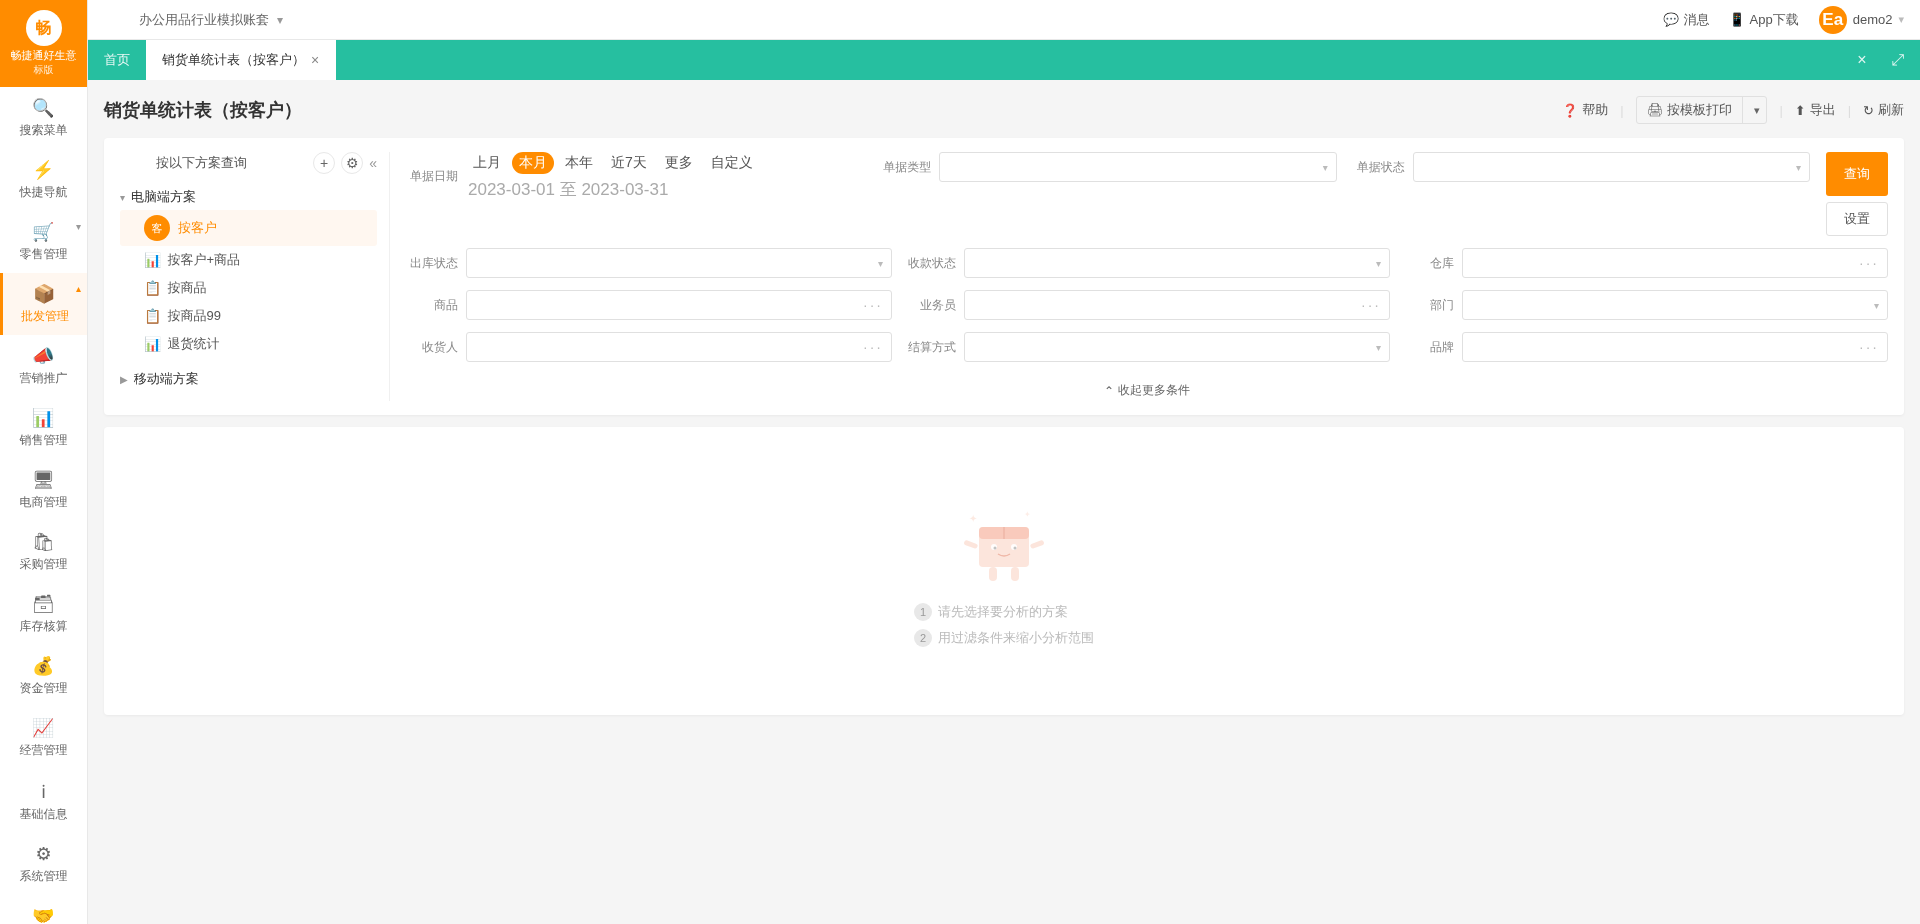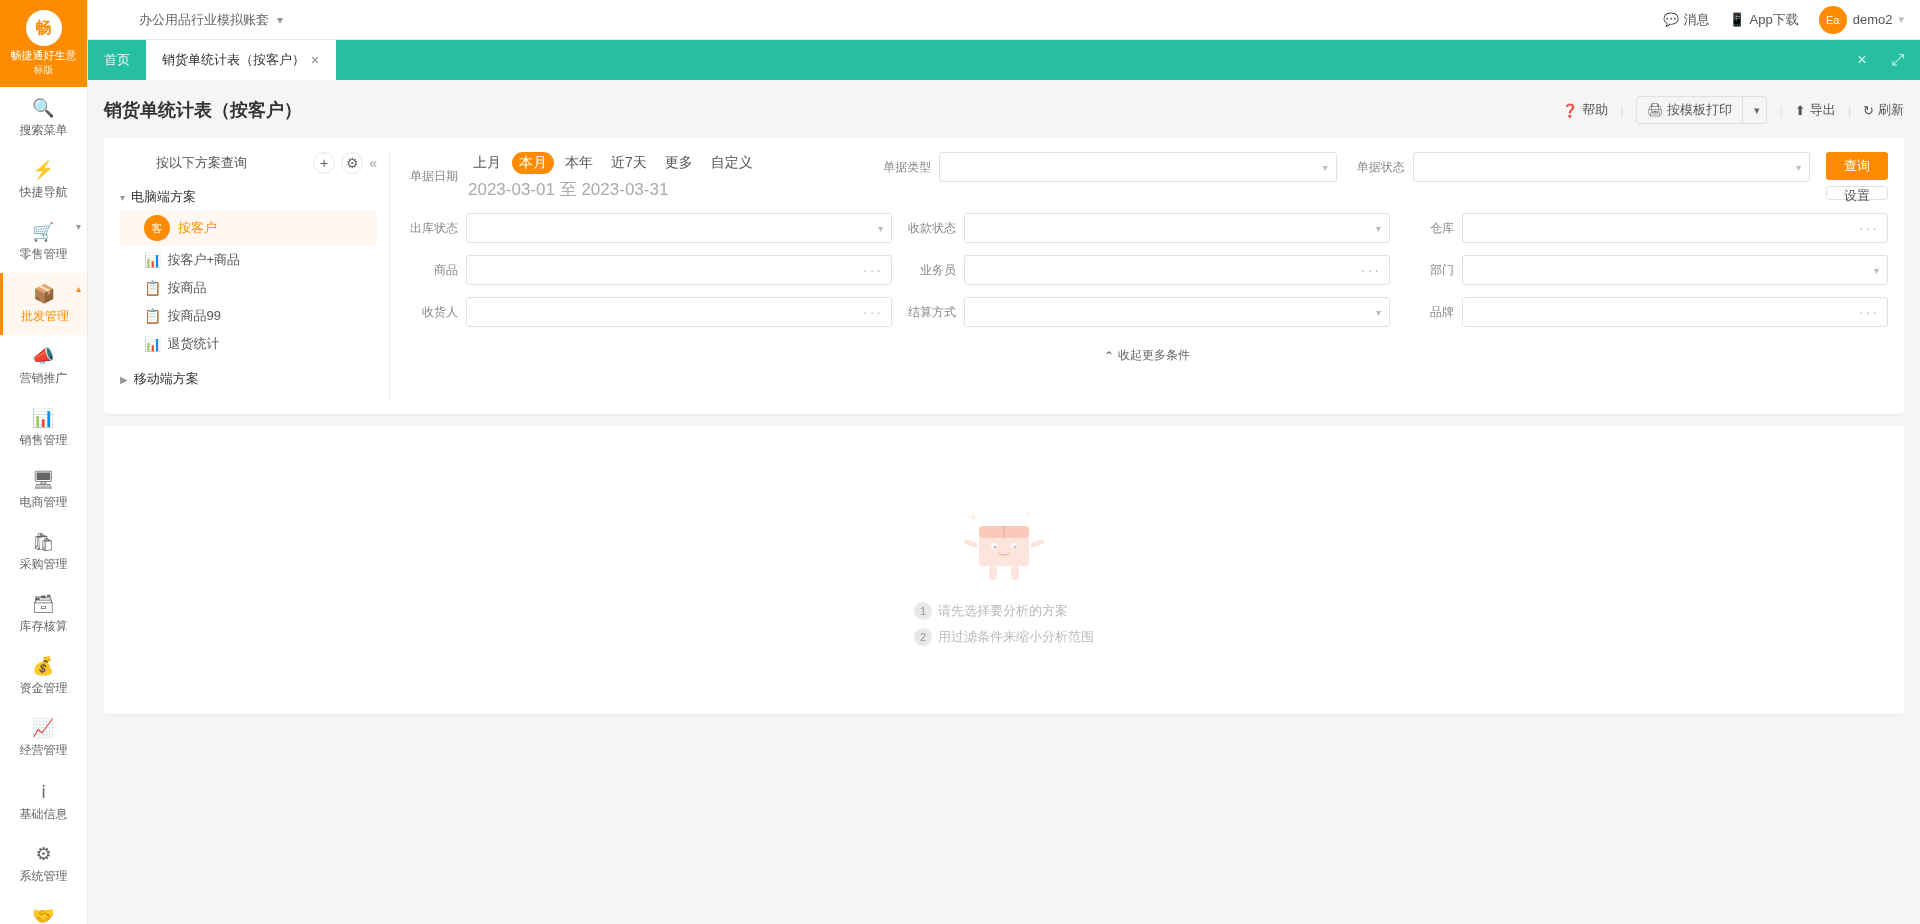--- a/index.html
+++ b/index.html
@@ -19,21 +19,21 @@
 
     
     .main-area { flex: 1; display: flex; flex-direction: column; overflow: hidden; }
 
     
     .top-bar { height: 40px; background: #fff; border-bottom: 1px solid #e8e8e8; display: flex; align-items: center; justify-content: space-between; padding: 0 16px; flex-shrink: 0; }
     .top-bar-left { display: flex; align-items: center; gap: 8px; color: #666; font-size: 13px; margin-left: 35px; }
     .top-bar-left .dropdown-arrow { font-size: 12px; color: #999; }
     .top-bar-right { display: flex; align-items: center; gap: 20px; font-size: 13px; color: #555; }
     .top-bar-right .icon-btn { display: flex; align-items: center; gap: 4px; cursor: pointer; color: #555; }
-    .user-avatar { width: 28px; height: 28px; border-radius: 50%; background: #ff8c00; display: flex; align-items: center; justify-content: center; color: #fff; font-size: 11px; font-weight: normal; }
+    .user-avatar { width: 28px; height: 28px; border-radius: 50%; background: #ff8c00; display: flex; align-items: center; justify-content: center; color: #fff; font-size: 17px; font-weight: bold; }
 
     
     .tab-bar { height: 40px; background: #26bfa0; display: flex; align-items: stretch; flex-shrink: 0; }
     .tab-item { display: flex; align-items: center; padding: 0 16px; cursor: pointer; color: rgba(255,255,255,0.85); font-size: 13px; gap: 6px; border-right: 1px solid rgba(255,255,255,0.2); }
     .tab-item.active { background: #fff; color: #333; }
     .tab-item .tab-close { font-size: 14px; color: #888; cursor: pointer; }
     .tab-home { padding: 0 16px; display: flex; align-items: center; color: rgba(255,255,255,0.9); font-size: 13px; cursor: pointer; }
     .tab-bar-actions { margin-left: auto; display: flex; align-items: center; padding-right: 8px; gap: 8px; }
     .tab-bar-actions .t-btn { color: rgba(255,255,255,0.85); font-size: 16px; cursor: pointer; width: 28px; height: 28px; display: flex; align-items: center; justify-content: center; border-radius: 3px; }
 
@@ -80,22 +80,22 @@
 
     
     .date-filter { flex: 1; }
     .date-tabs { display: flex; align-items: center; gap: 4px; margin-bottom: 4px; }
     .date-tab { padding: 2px 7px; font-size: 14px; color: #555; cursor: pointer; border-radius: 3px; }
     .date-tab.active { background: #ff8c00; color: #fff; border-radius: 12px; }
     .date-range-text { font-size: 17px; color: #aaa; padding-left: 2px; }
 
     
     .collapse-bar { display: flex; align-items: center; justify-content: center; padding: 8px 0 2px; cursor: pointer; color: #666; font-size: 12px; gap: 4px; }
-    .btn-query { background: #ff8c00; color: #fff; border: none; border-radius: 3px; padding: 0 18px; height: 28px; font-size: 13px; cursor: pointer; }
-    .btn-settings { background: #fff; color: #555; border: 1px solid #e0e0e0; border-radius: 3px; padding: 0 0; height: 14px; font-size: 13px; cursor: pointer; }
+    .btn-query { background: #ff8c00; color: #fff; border: none; border-radius: 3px; padding: 0 18px; height: 44px; font-size: 13px; cursor: pointer; }
+    .btn-settings { background: #fff; color: #555; border: 1px solid #e0e0e0; border-radius: 3px; padding: 0 0; height: 34px; font-size: 13px; cursor: pointer; }
 
     
     .empty-state { display: flex; flex-direction: column; align-items: center; justify-content: center; padding: 60px 0; color: #aaa; }
     .empty-icon { width: 100px; height: 100px; margin-bottom: 16px; }
     .empty-hints { font-size: 13px; color: #bbb; }
     .empty-hints li { list-style: none; display: flex; align-items: center; gap: 6px; margin-bottom: 8px; }
     .empty-hint-num { width: 18px; height: 18px; border-radius: 50%; background: #e8e8e8; display: flex; align-items: center; justify-content: center; font-size: 11px; color: #999; flex-shrink: 0; }
 
     .main-content-area { flex: 1; background: #fff; border-radius: 4px; margin-top: 12px; box-shadow: 0 1px 3px rgba(0,0,0,0.05); }
 

